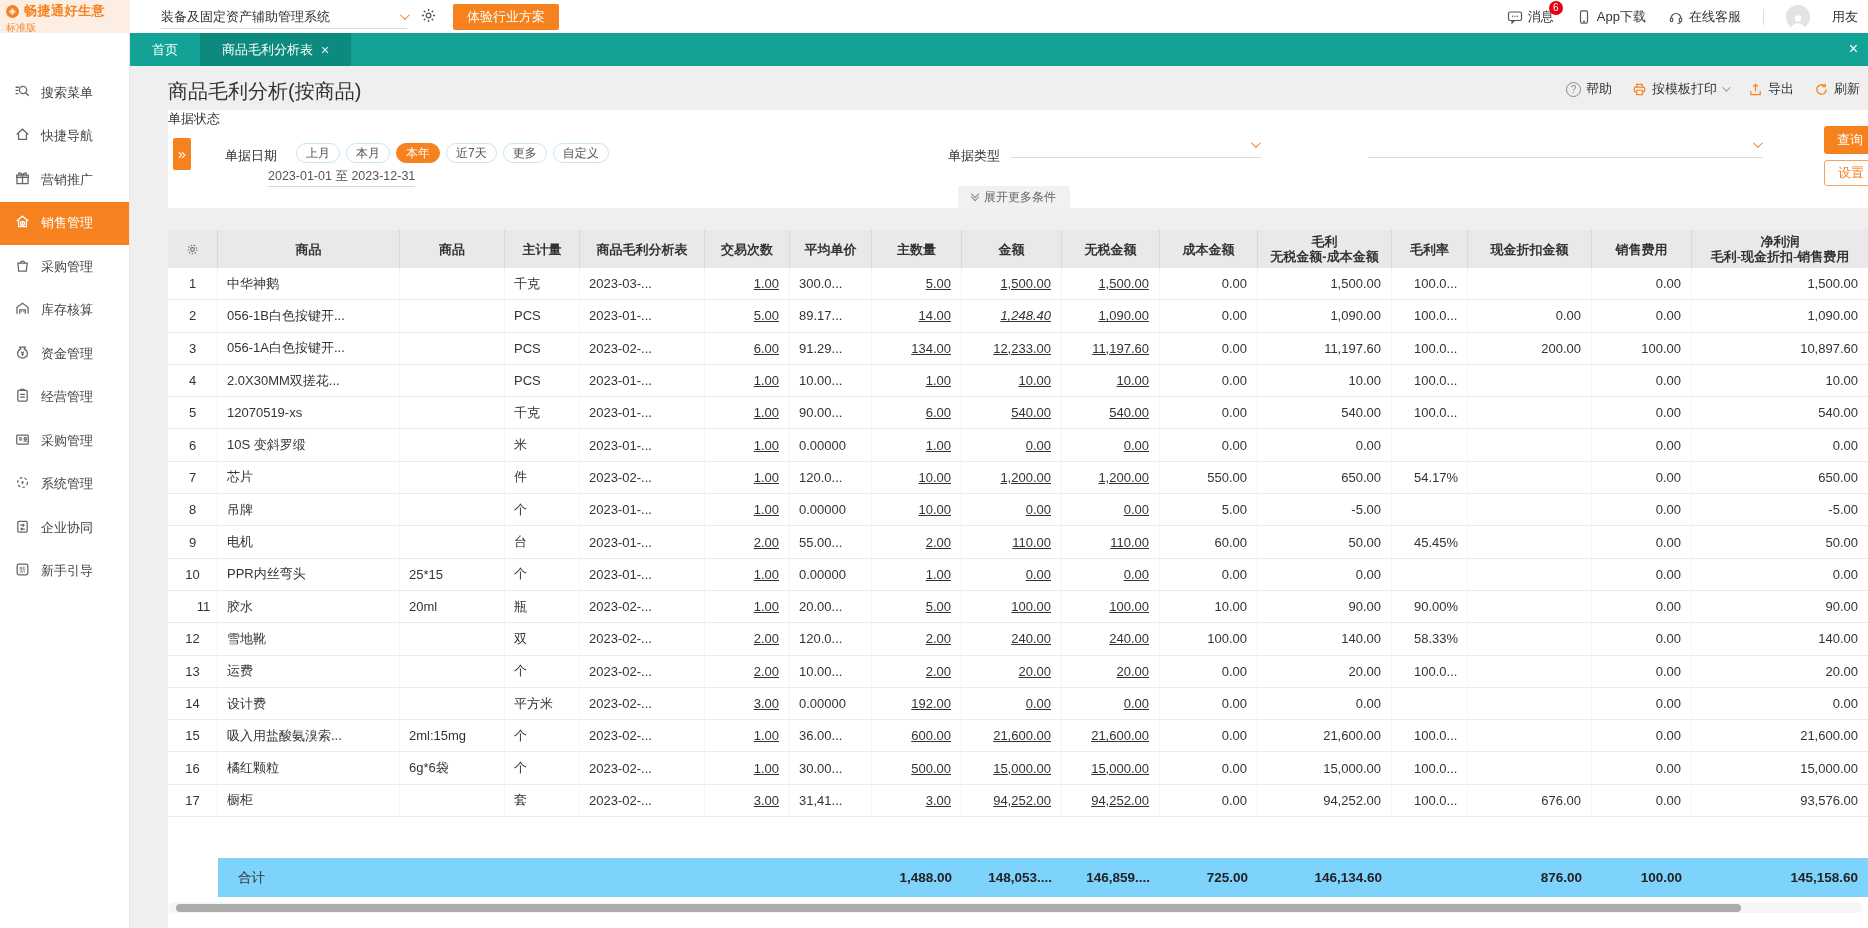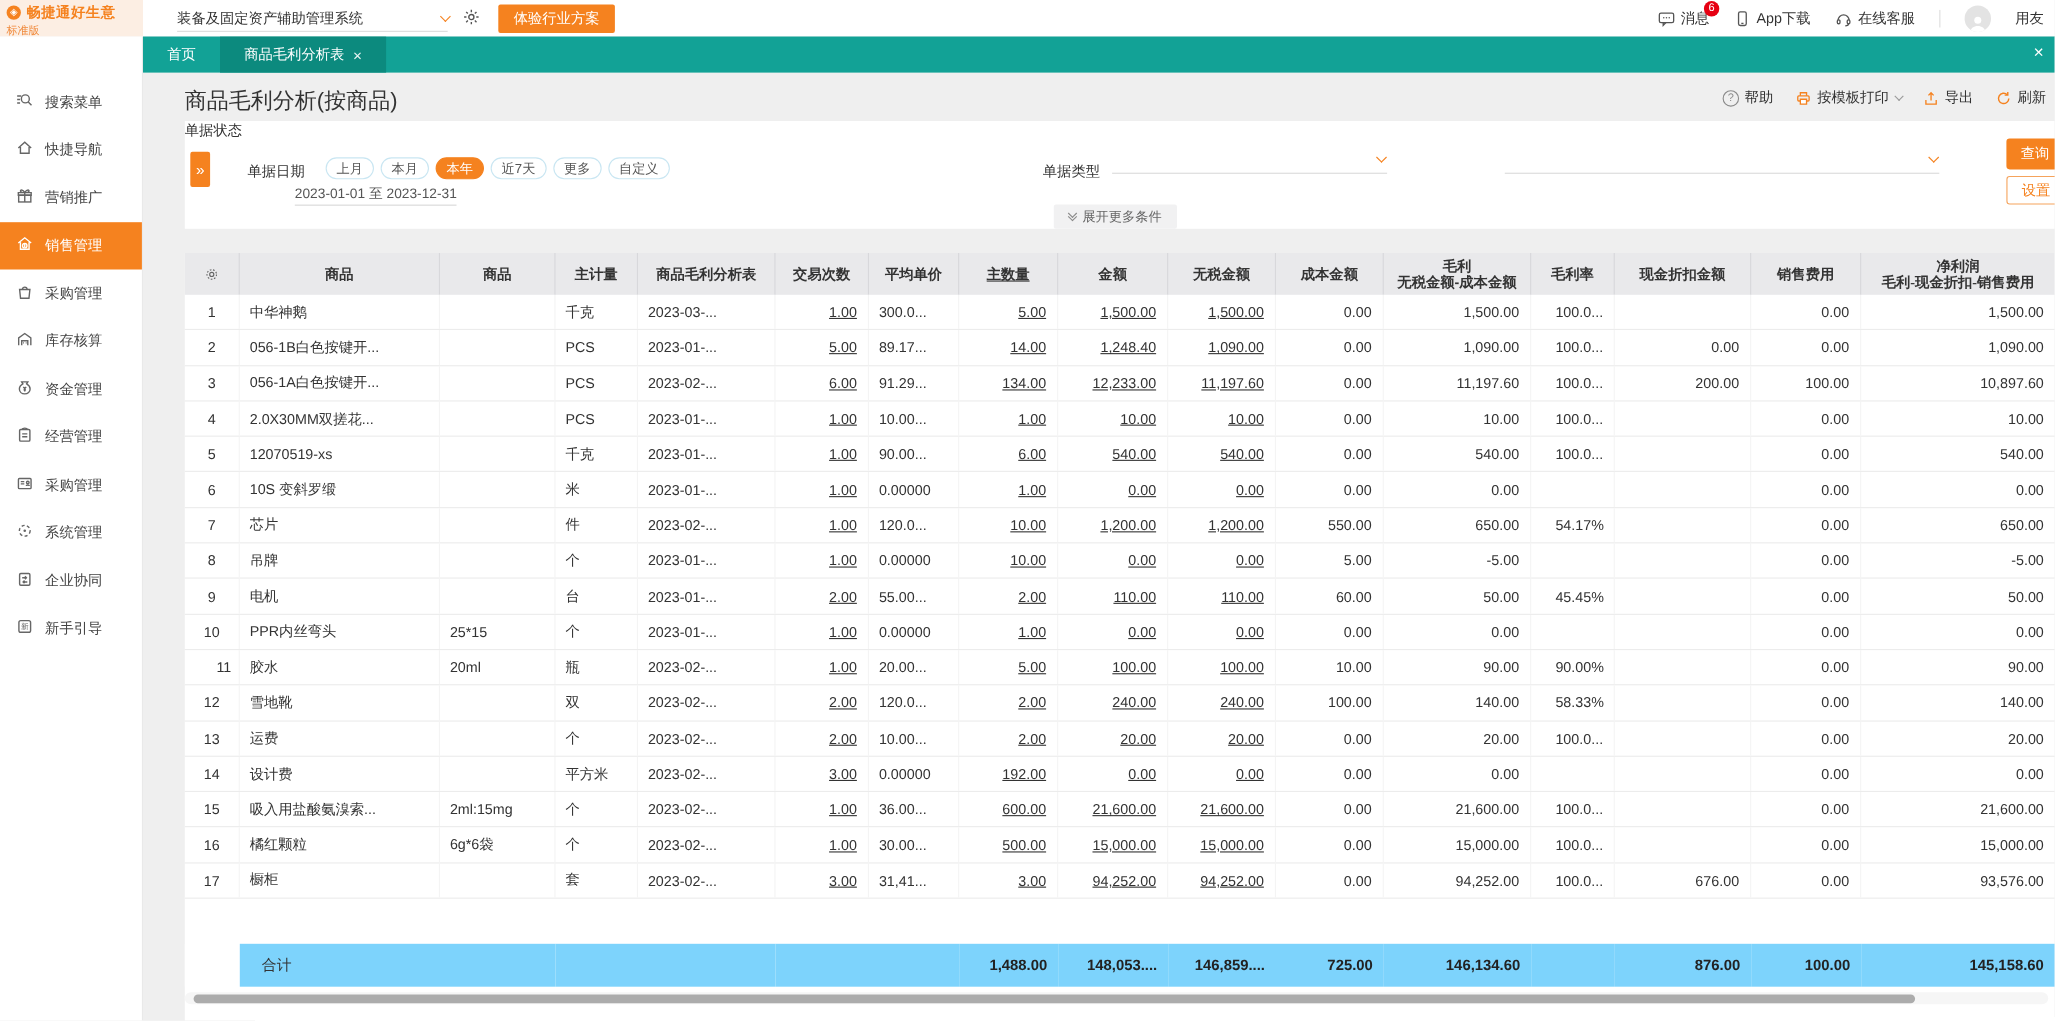--- a/index.html
+++ b/index.html
@@ -340,21 +340,21 @@
           </div>
           <div class="th" style="width: 125px;">
             <span>商品毛利分析表</span>
           </div>
           <div class="th" style="width: 85px;">
             <span>交易次数</span>
           </div>
           <div class="th" style="width: 82px;">
             <span>平均单价</span>
           </div>
-          <div class="th" style="width: 90px; text-decoration: underline;">
+          <div class="th" style="width: 90px;">
             <span>主数量</span>
           </div>
           <div class="th" style="width: 100px;">
             <span>金额</span>
           </div>
           <div class="th" style="width: 98px;">
             <span>无税金额</span>
           </div>
           <div class="th" style="width: 98px;">
             <span>成本金额</span>
@@ -410,21 +410,21 @@
             <div class="td al" style="width: 105px;"></div>
             <div class="td al" style="width: 75px;">PCS</div>
             <div class="td al" style="width: 125px;">2023-01-...</div>
             <div class="td ar" style="width: 85px;">
               <span class="lnk">5.00</span>
             </div>
             <div class="td al" style="width: 82px;">89.17...</div>
             <div class="td ar" style="width: 90px;">
               <span class="lnk">14.00</span>
             </div>
-            <div class="td ar" style="width: 100px;">
+            <div class="td ar" style="width: 100px; font-style: italic;">
               <span class="lnk">1,248.40</span>
             </div>
             <div class="td ar" style="width: 98px;">
               <span class="lnk">1,090.00</span>
             </div>
             <div class="td ar" style="width: 98px;">0.00</div>
             <div class="td ar" style="width: 134px;">1,090.00</div>
             <div class="td pl" style="width: 76px;">100.0...</div>
             <div class="td ar" style="width: 124px;">0.00</div>
             <div class="td ar" style="width: 100px;">0.00</div>

